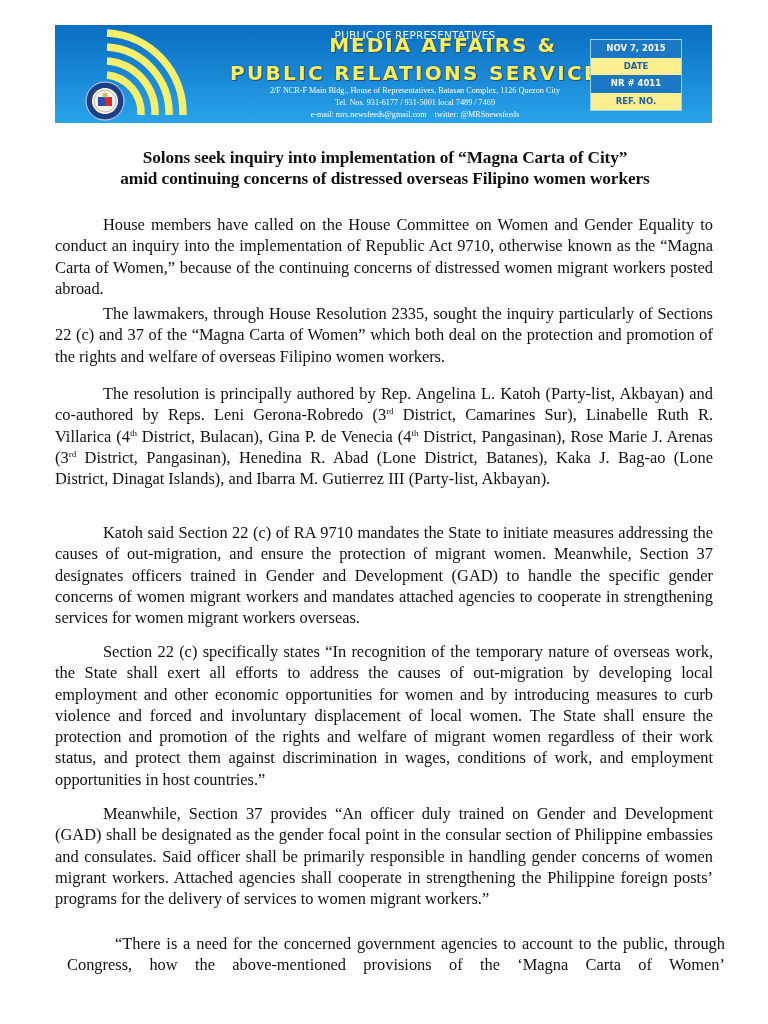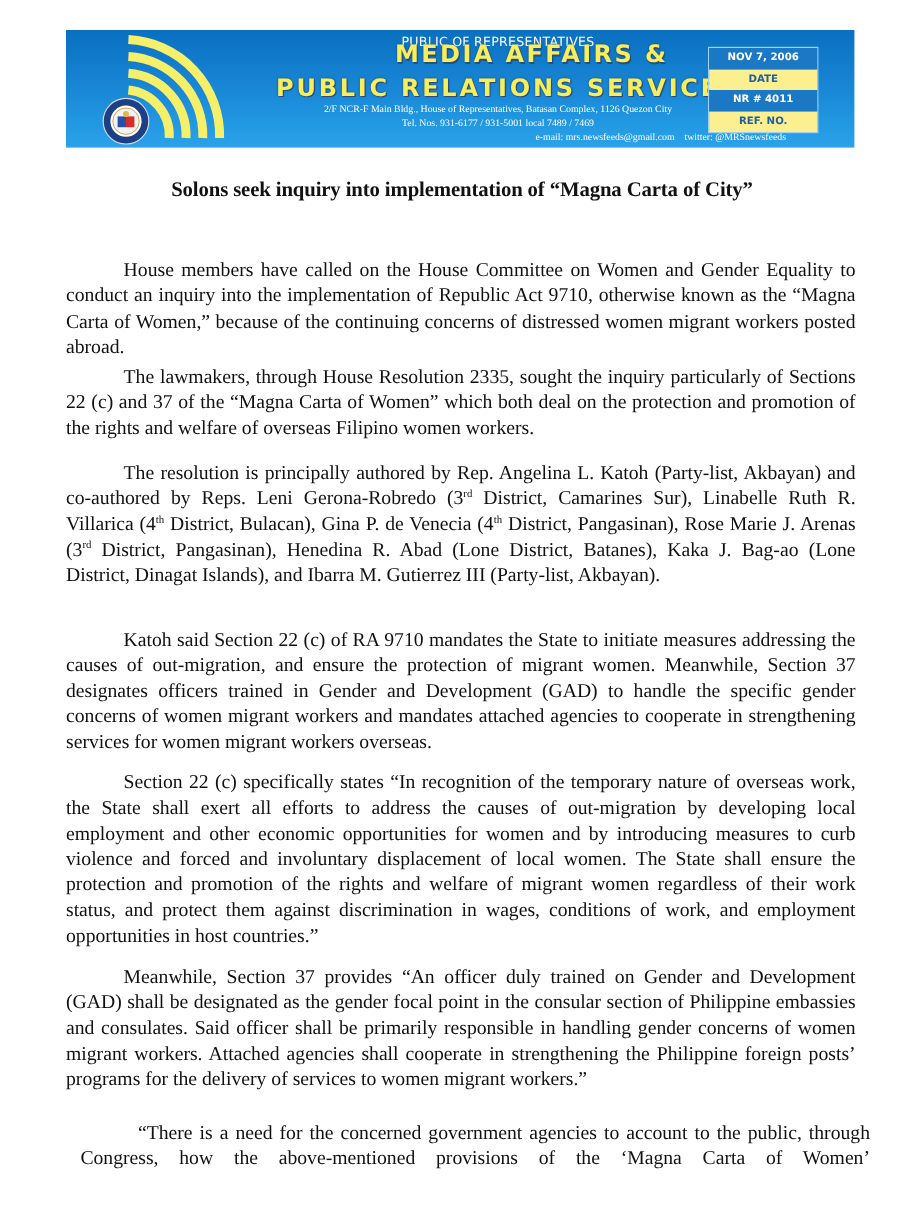--- a/index.html
+++ b/index.html
@@ -13,21 +13,21 @@
   .waves { position: absolute; left: 0; top: 0; width: 135px; height: 98px; }
   .seal { position: absolute; left: 32px; top: 58px; width: 40px; height: 40px; }
 
   .banner-text { position: absolute; left: 130px; top: 0; width: 340px; text-align: center; font-family: "DejaVu Sans", sans-serif; }
   .house { position: absolute; top: 4px; left: 0; width: 100%; font-size: 10.5px; color: #ffffff; letter-spacing: 0.2px; text-align: center; margin-left: 60px; }
   .service1 { position: absolute; top: 8px; left: 48px; width: 420px; font-size: 20px; font-weight: bold; color: #f6ee5a; letter-spacing: 2px; text-align: center; text-shadow: 1px 1px 0 #2a4d80, 0 0 2px #23436e; font-family: "DejaVu Sans", sans-serif; }
   .service2 { position: absolute; top: 36px; left: -10px; width: 480px; font-size: 20px; font-weight: bold; color: #f6ee5a; letter-spacing: 2.3px; text-align: center; text-shadow: 1px 1px 0 #2a4d80, 0 0 2px #23436e; font-family: "DejaVu Sans", sans-serif; }
   .addr { position: absolute; left: -10px; width: 480px; font-size: 8.2px; color: #ffffff; text-align: center; white-space: nowrap; font-family: Liberation Serif, serif; }
   .addr1 { top: 61px; }
   .addr2 { top: 73px; }
-  .addr3 { top: 85px; text-align: right; }
+  .addr3 { top: 85px; }
 
   .datebox { position: absolute; left: 535px; top: 14px; width: 90px; height: 70px; border: 1px solid #9fd1f3; }
   .datebox .row { height: 17.5px; line-height: 17.5px; text-align: center; font-family: "DejaVu Sans", sans-serif; font-size: 8.5px; font-weight: bold; }
   .datebox .val { background: #1a78c4; color: #ffffff; }
   .datebox .lbl { background: #fbef8f; color: #1e5fa0; }
 
   .title { position: absolute; left: 60px; top: 147px; width: 650px; text-align: center; font-weight: bold; font-size: 17.3px; line-height: 21px; letter-spacing: -0.1px; }
 
   .para { position: absolute; left: 55px; width: 658px; font-size: 16.4px; line-height: 21.3px; text-align: justify; text-indent: 48px; margin: 0; }
   .para sup { font-size: 9px; line-height: 0; vertical-align: 6px; }
@@ -64,29 +64,30 @@
   <div class="banner-text">
     <div class="house">PUBLIC OF REPRESENTATIVES</div>
     <div class="service1">MEDIA AFFAIRS &amp;</div>
     <div class="service2">PUBLIC RELATIONS SERVICE</div>
     <div class="addr addr1">2/F NCR-F Main Bldg., House of Representatives, Batasan Complex, 1126 Quezon City</div>
     <div class="addr addr2">Tel. Nos. 931-6177 / 931-5001 local 7489 / 7469</div>
     <div class="addr addr3" style="white-space:pre;">e-mail: mrs.newsfeeds@gmail.com    twitter: @MRSnewsfeeds</div>
   </div>
 
   <div class="datebox">
-    <div class="row val">NOV 7, 2006</div>
+    <div class="row val">NOV 7, 2015</div>
     <div class="row lbl">DATE</div>
     <div class="row val">NR # 4011</div>
     <div class="row lbl">REF. NO.</div>
   </div>
 </div>
 
 <div class="title">
   <div>Solons seek inquiry into implementation of “Magna Carta of City”</div>
+  <div>amid continuing concerns of distressed overseas Filipino women workers</div>
 </div>
 
 <p class="para p1">House members have called on the House Committee on Women and Gender Equality to conduct an inquiry into the implementation of Republic Act 9710, otherwise known as the “Magna Carta of Women,” because of the continuing concerns of distressed women migrant workers posted abroad.</p>
 <p class="para p2">The lawmakers, through House Resolution 2335, sought the inquiry particularly of Sections 22 (c) and 37 of the “Magna Carta of Women” which both deal on the protection and promotion of the rights and welfare of overseas Filipino women workers.</p>
 <p class="para p3"><span>The resolution is principally authored by Rep. Angelina L. Katoh (Party-list, Akbayan) and co-authored by Reps. Leni Gerona-Robredo (3</span><sup>rd</sup><span> District, Camarines Sur), Linabelle Ruth R. Villarica (4</span><sup>th</sup><span> District, Bulacan), Gina P. de Venecia (4</span><sup>th</sup><span> District, Pangasinan), Rose Marie J. Arenas (3</span><sup>rd</sup><span> District, Pangasinan), Henedina R. Abad (Lone District, Batanes), Kaka J. Bag-ao (Lone District, Dinagat Islands), and Ibarra M. Gutierrez III (Party-list, Akbayan).</span></p>
 <p class="para p4">Katoh said Section 22 (c) of RA 9710 mandates the State to initiate measures addressing the causes of out-migration, and ensure the protection of migrant women. Meanwhile, Section 37 designates officers trained in Gender and Development (GAD) to handle the specific gender concerns of women migrant workers and mandates attached agencies to cooperate in strengthening services for women migrant workers overseas.</p>
 <p class="para p5">Section 22 (c) specifically states “In recognition of the temporary nature of overseas work, the State shall exert all efforts to address the causes of out-migration by developing local employment and other economic opportunities for women and by introducing measures to curb violence and forced and involuntary displacement of local women. The State shall ensure the protection and promotion of the rights and welfare of migrant women regardless of their work status, and protect them against discrimination in wages, conditions of work, and employment opportunities in host countries.”</p>
 <p class="para p6">Meanwhile, Section 37 provides “An officer duly trained on Gender and Development (GAD) shall be designated as the gender focal point in the consular section of Philippine embassies and consulates. Said officer shall be primarily responsible in handling gender concerns of women migrant workers. Attached agencies shall cooperate in strengthening the Philippine foreign posts’ programs for the delivery of services to women migrant workers.”</p>
 <p class="para p7 lastline-j">“There is a need for the concerned government agencies to account to the public, through Congress, how the above-mentioned provisions of the ‘Magna Carta of Women’</p>
 

